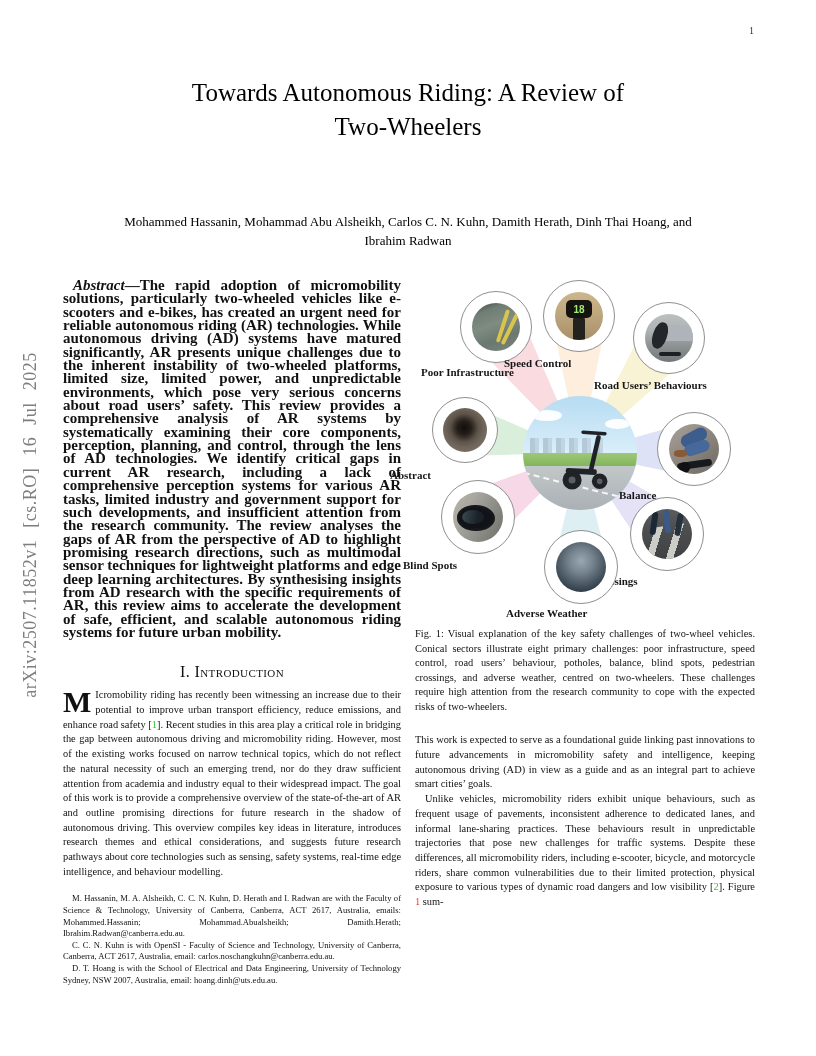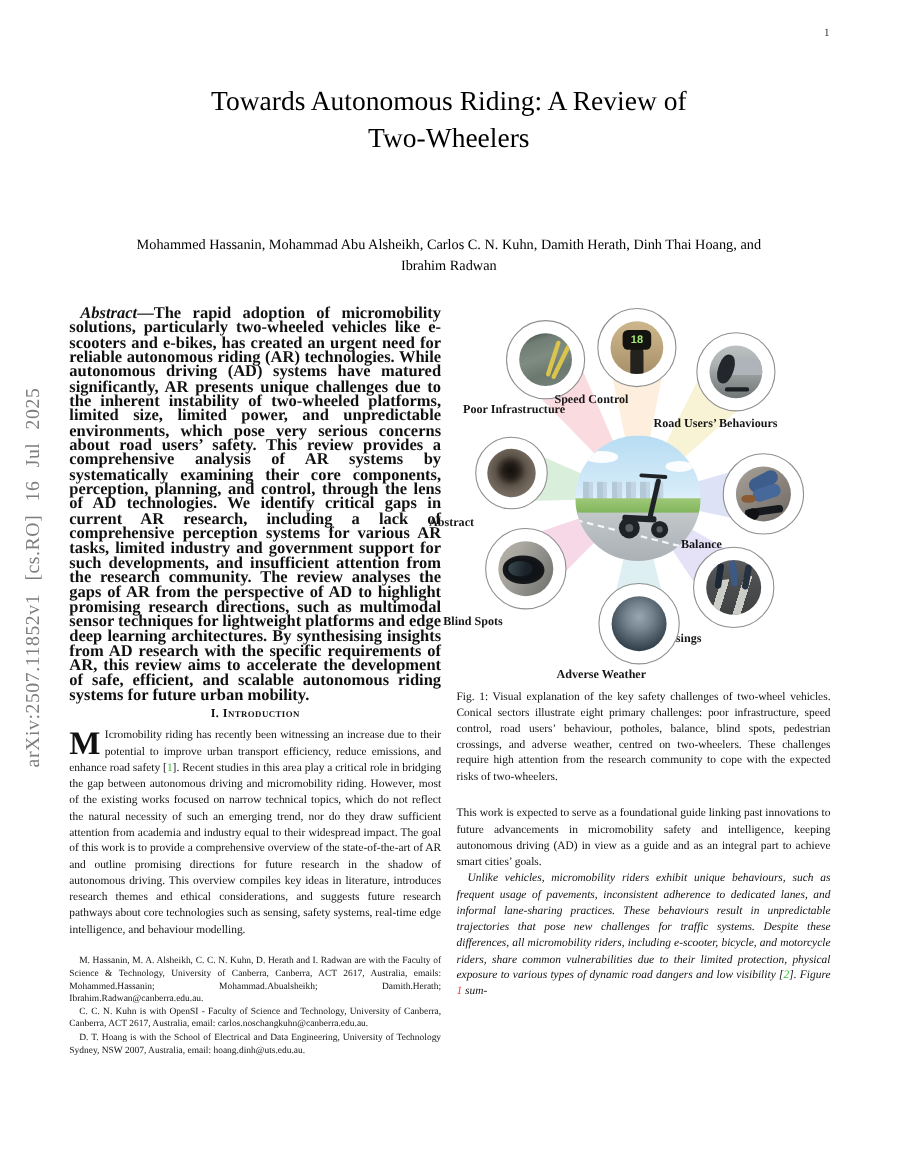--- a/index.html
+++ b/index.html
@@ -25,22 +25,22 @@
     font-size:25px;line-height:34px;color:#000;}
   .authors{position:absolute;top:196px;left:60px;width:696px;text-align:center;
     font-size:13px;line-height:19px;color:#000;margin-top:16px;}
 
   .col-left{position:absolute;left:63px;top:279px;width:338px;}
   .col-right{position:absolute;left:415px;top:278px;width:340px;}
 
   .abstract{font-size:15px;line-height:13.35px;font-weight:bold;text-align:justify;text-indent:10px;}
   .abstract .abs-label{font-style:italic;}
 
-  .section-heading{margin-top:4px;margin-bottom:7px;text-align:center;
-    font-size:11px;font-weight:bold;letter-spacing:.4px;}
+  .section-heading{margin-top:24px;margin-bottom:7px;text-align:center;
+    font-size:16px;font-weight:normal;letter-spacing:.4px;}
   .section-heading .sc{font-variant:small-caps;}
 
   .body-par{font-size:10.4px;line-height:14.7px;text-align:justify;}
   .drop-cap{float:left;font-size:30px;line-height:26px;font-weight:bold;padding-right:4px;padding-top:1px;}
 
   .seg-cite{color:var(--cite);}
   .seg-ref{color:var(--ref);}
 
   .footnotes{margin-top:14px;font-size:8.6px;line-height:11.6px;text-align:justify;}
   .footnotes p{text-indent:9px;}
@@ -89,21 +89,21 @@
     border-radius:48% 52% 50% 50%;border:3px solid #15171a;overflow:hidden;}
   .bs-glass{position:absolute;left:8%;top:12%;width:70%;height:70%;background:linear-gradient(100deg,#3c4a52,#1a2228 70%);border-radius:50%;}
   .ph-cross{background:linear-gradient(180deg,#5a5c5e 0%,#4c4e50 40%,#3f4143 100%);}
   .cr-stripes{position:absolute;left:-10%;bottom:-6%;width:120%;height:72%;transform:rotate(-8deg);
     background:repeating-linear-gradient(115deg,rgba(228,228,222,.85) 0 7px,rgba(0,0,0,0) 7px 19px);}
   .cr-leg{position:absolute;width:12%;height:46%;border-radius:6px;}
   .ph-weather{background:radial-gradient(circle at 50% 38%,#99a7b3 0%,#75848f 30%,#4f5e69 55%,#2d3a45 80%,#1e2931 100%);}
 
   .fig-caption{margin-top:7px;font-size:10.4px;line-height:14.55px;text-align:justify;}
   .rc-par1{margin-top:19px;}
-  .rc-par2{text-indent:10px;font-style:italic;}
+  .rc-par2{text-indent:10px;}
 </style>
 </head>
 <body>
 
 <div class="page">
 
   <div class="page-number">1</div>
 
   <div class="arxiv-banner">arXiv:2507.11852v1 [cs.RO] 16 Jul 2025</div>
 

